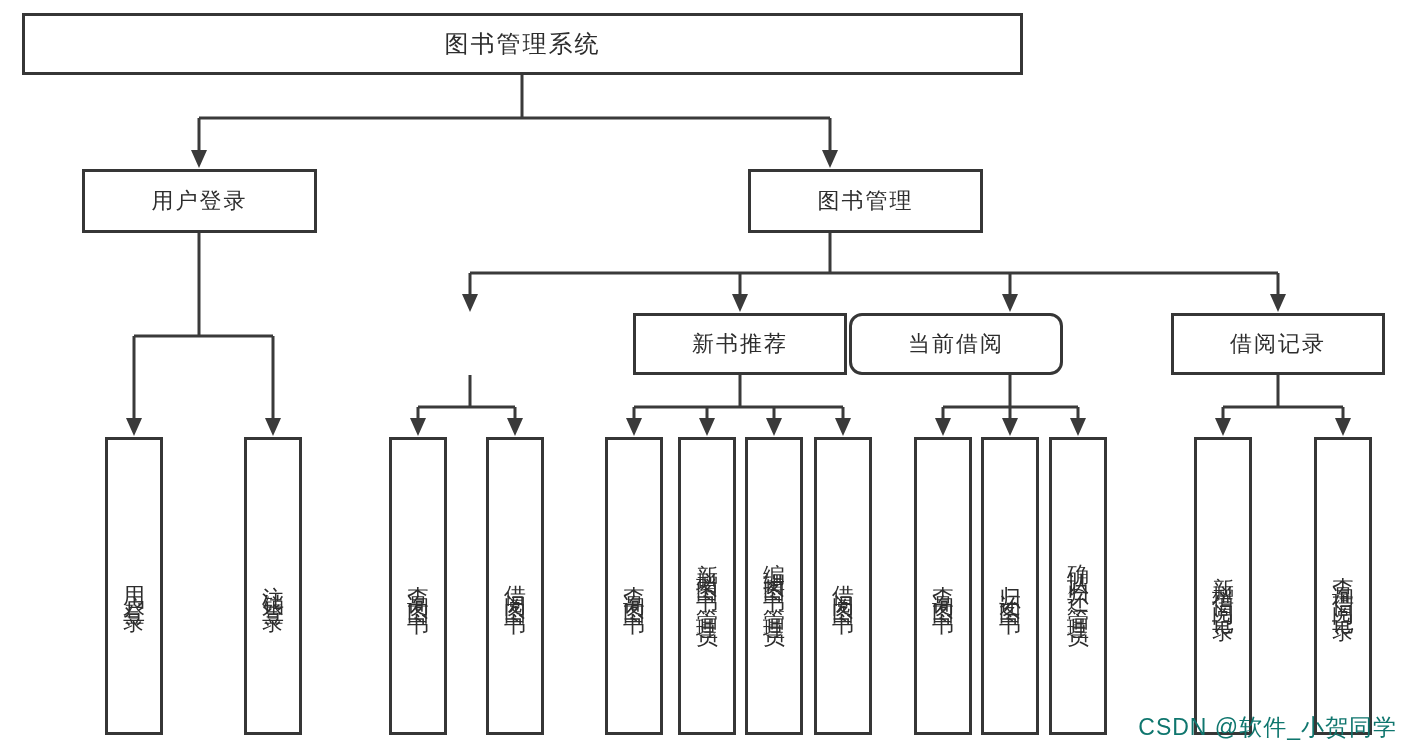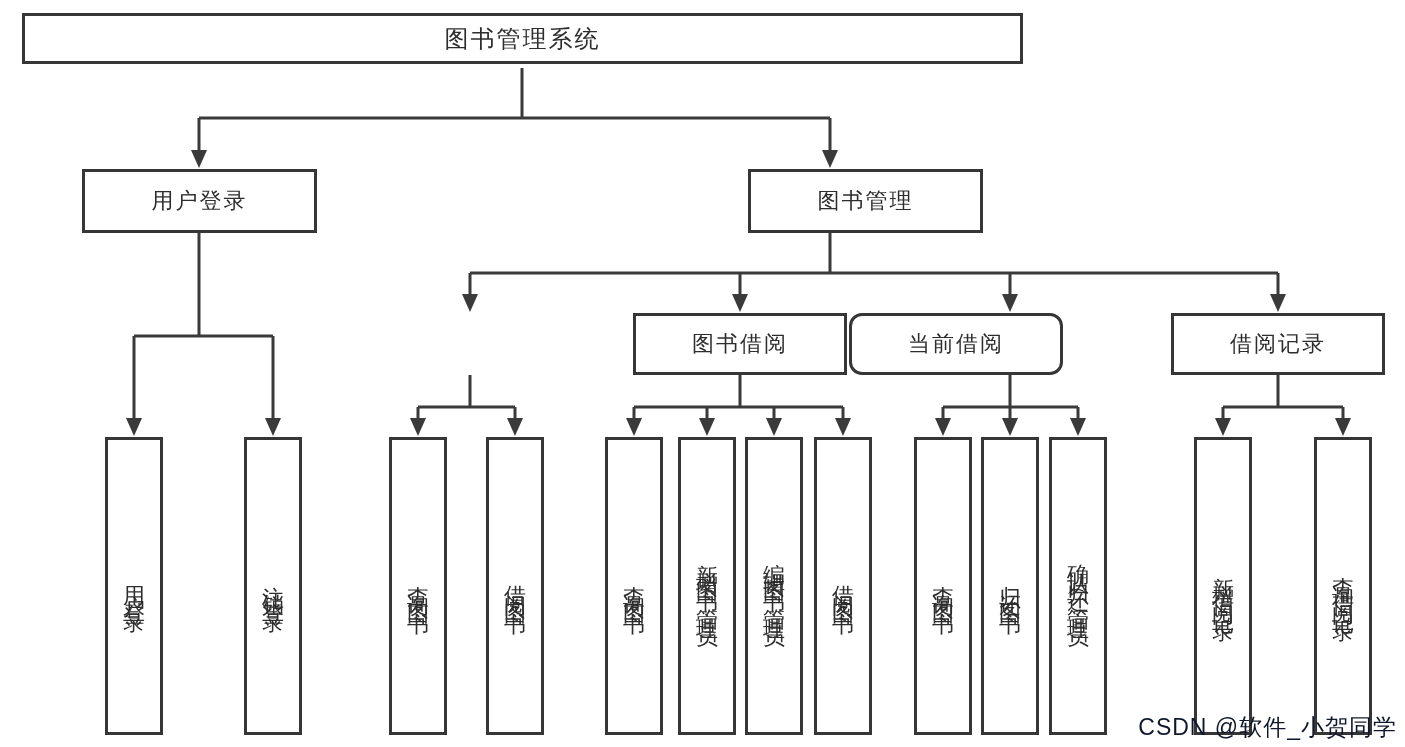--- a/index.html
+++ b/index.html
@@ -28,39 +28,39 @@
   .box.root .hlabel { font-size: 24px; letter-spacing: 2px; }
   .box.leaf .vlabel {
     writing-mode: vertical-rl;
     text-orientation: mixed;
     font-size: 22px;
     letter-spacing: 9px;
     line-height: 1;
     white-space: nowrap;
   }
   
-  .root   { left: 22px;   top: 13px;  width: 1001px; height: 51px; }
+  .root   { left: 22px;   top: 13px;  width: 1001px; height: 62px; }
   .l2a    { left: 82px;   top: 169px; width: 235px;  height: 64px; }
   .l2b    { left: 748px;  top: 169px; width: 235px;  height: 64px; }
   .l3     { top: 313px; width: 214px; height: 62px; }
   .l3a    { left: 363px; }  .l3b { left: 633px; }
   .l3c    { left: 849px; border-radius: 13px; }  .l3d { left: 1171px; }
   .leaf   { top: 437px; width: 58px; height: 298px; }
   .lf1  { left: 105px; }  .lf2  { left: 244px; }
   .lf3  { left: 389px; }  .lf4  { left: 486px; }
   .lf5  { left: 605px; }  .lf6  { left: 678px; }
   .lf7  { left: 745px; }  .lf8  { left: 814px; }
   .lf9  { left: 914px; }  .lf10 { left: 981px; }
   .lf11 { left: 1049px; } .lf12 { left: 1194px; }
   .lf13 { left: 1314px; }
   .watermark {
     position: absolute;
     right: 8px; top: 712px;
     font-size: 23px;
-    color: #0f172a;
+    color: #0f766e;
     letter-spacing: 1px;
     white-space: nowrap;
     z-index: 5;
   }
 </style>
 </head>
 <body>
 
 <div class="canvas">
 
@@ -91,21 +91,21 @@
   </div>
 
   <div class="box l2a">
     <span class="hlabel">用户登录</span>
   </div>
   <div class="box l2b">
     <span class="hlabel">图书管理</span>
   </div>
 
   <div class="box l3 l3b">
-    <span class="hlabel">图书借阅</span>
+    <span class="hlabel">新书推荐</span>
   </div>
   <div class="box l3 l3c">
     <span class="hlabel">当前借阅</span>
   </div>
   <div class="box l3 l3d">
     <span class="hlabel">借阅记录</span>
   </div>
 
   <div class="box leaf lf1">
     <span class="vlabel">用户登录</span>

